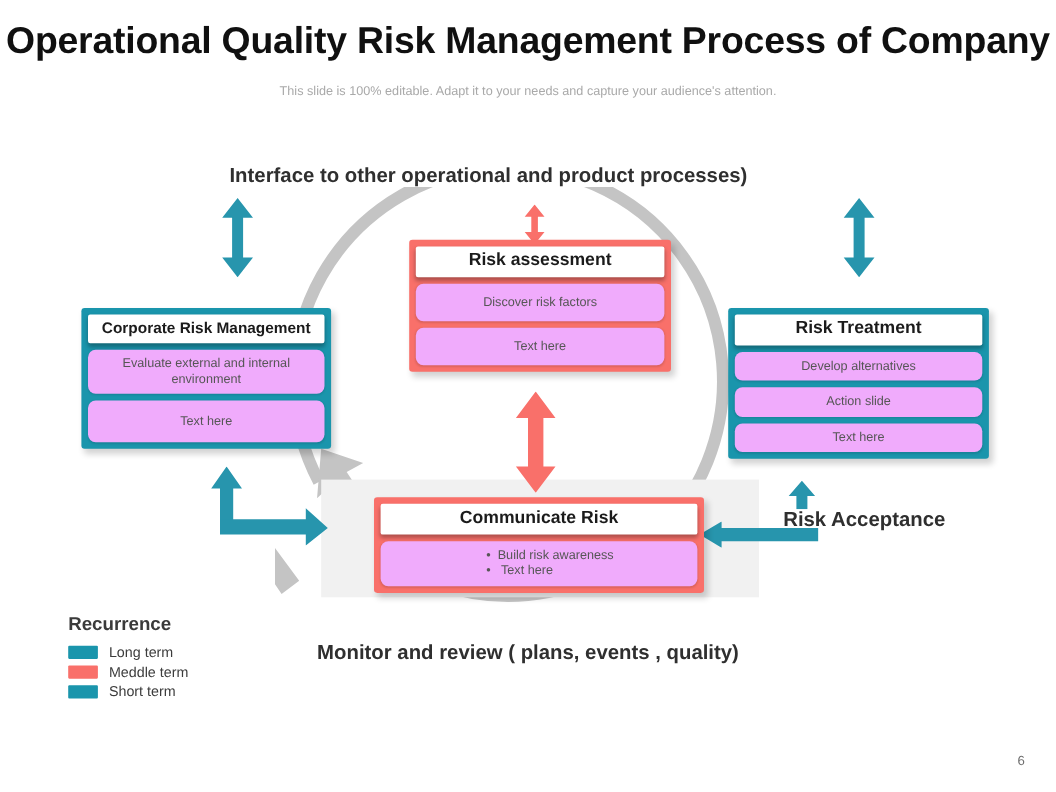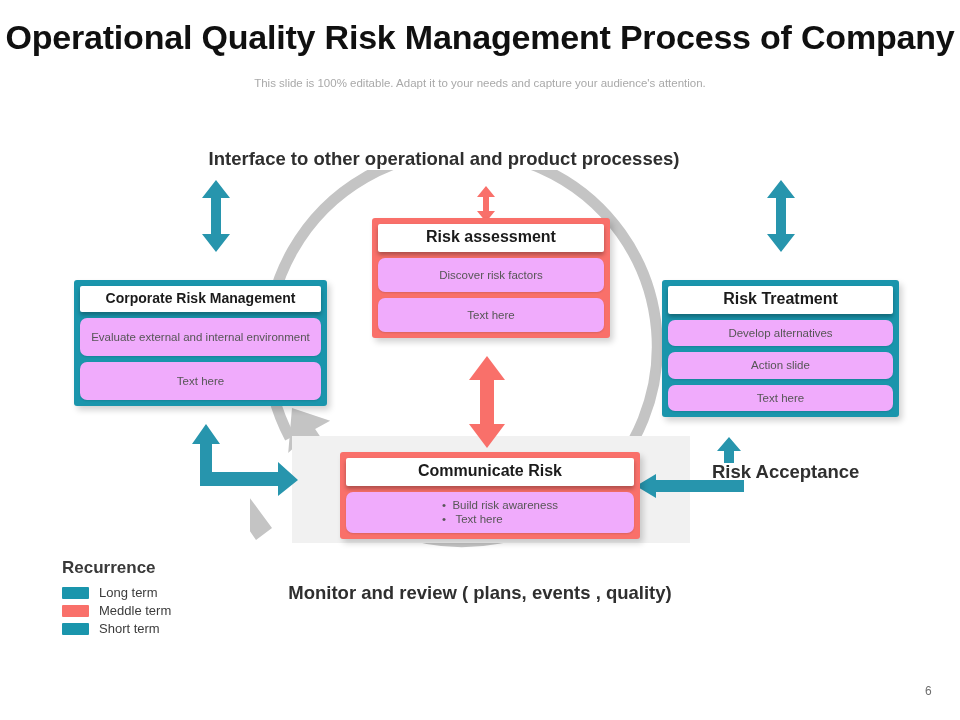--- a/index.html
+++ b/index.html
@@ -115,21 +115,21 @@
   }
   .card-item.bullets {
     display: block;
     text-align: left;
     padding-left: 96px;
   }
   .card-item.bullets span { display: block; }
   .card-item.bullets span::before { content: "\2022\00a0\00a0"; }
 
   
-  #card-corporate   { left: 74px;  top: 280px; width: 253px; }
+  #card-corporate   { left: 74px;  top: 280px; width: 227px; }
   #card-assessment  { left: 372px; top: 218px; width: 238px; }
   #card-treatment   { left: 662px; top: 280px; width: 237px; }
   #card-communicate { left: 340px; top: 452px; width: 300px; }
 
   #card-corporate  .card-title { font-size: 14px; }
   #card-corporate  .card-item  { min-height: 38px; }
   #card-assessment .card-item  { min-height: 34px; }
   #card-treatment  .card-item  { min-height: 24px; }
   #card-communicate .card-item { min-height: 40px; }
 

